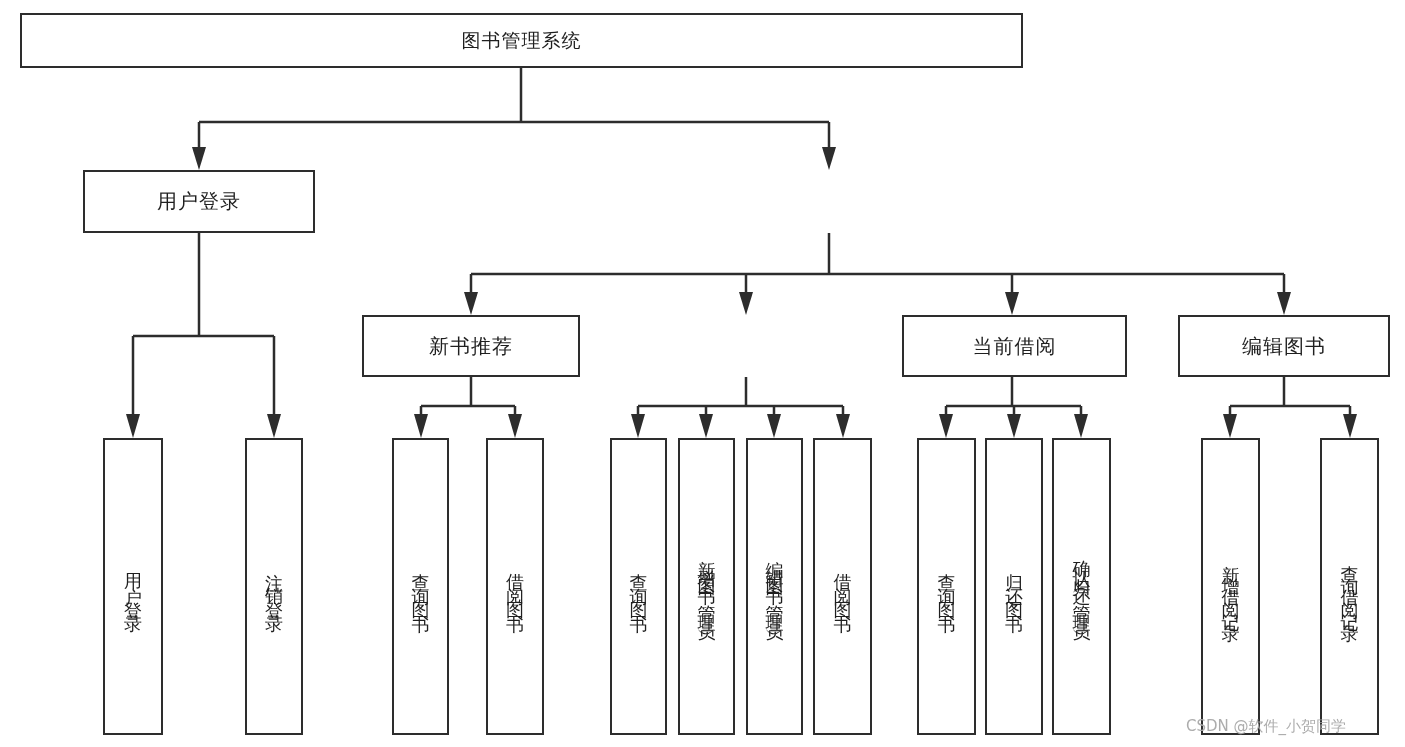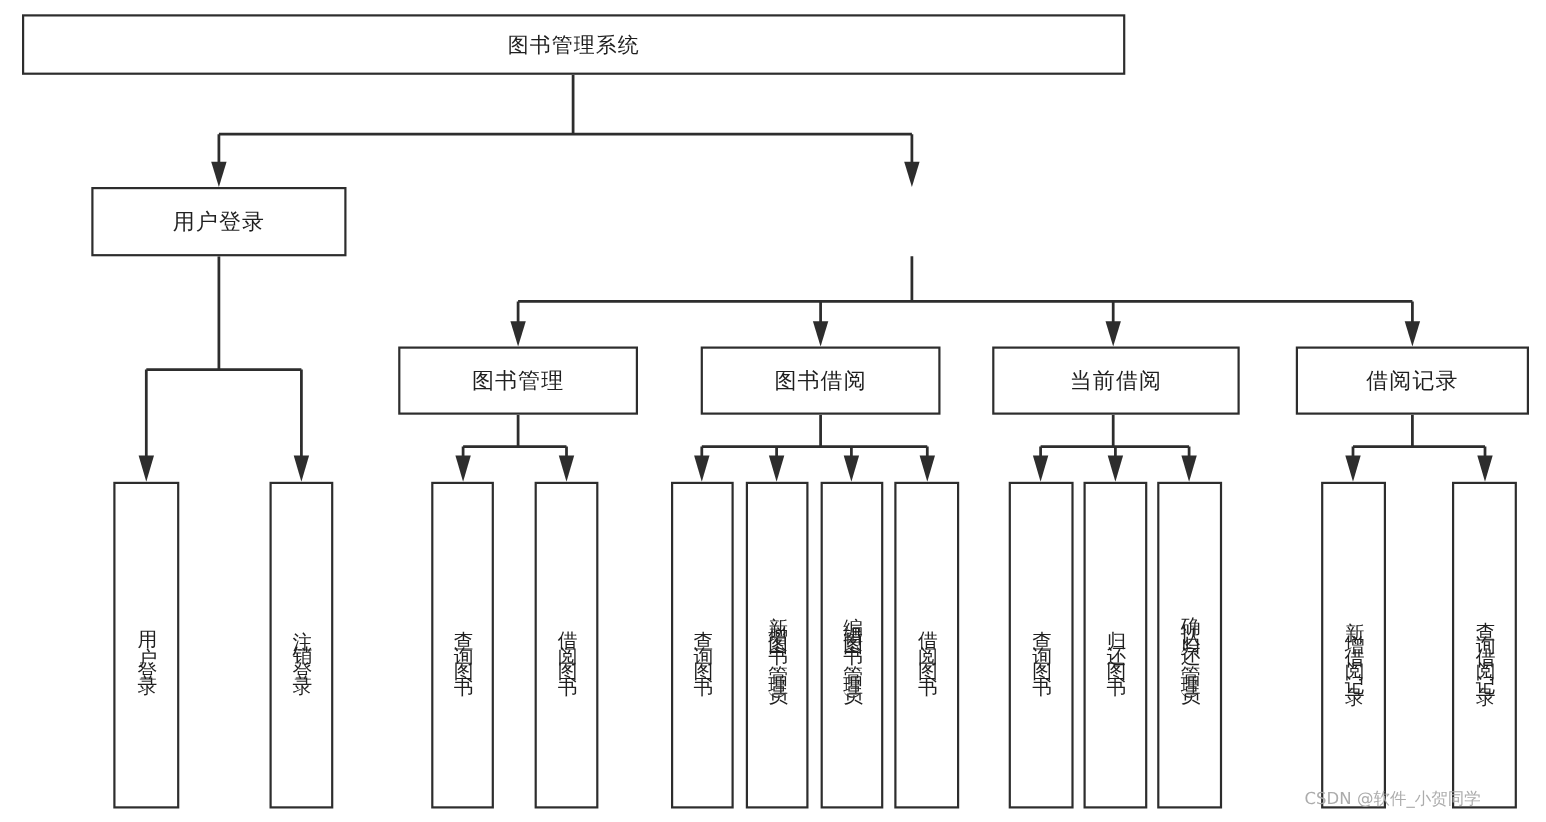--- a/index.html
+++ b/index.html
@@ -65,30 +65,27 @@
 
   <div class="node h-node root-node" style="left:20px; top:13px; width:1003px; height:55px;">
     <span>图书管理系统</span>
   </div>
 
   <div class="node h-node" style="left:83px; top:170px; width:232px; height:63px;">
     <span>用户登录</span>
   </div>
 
   <div class="node h-node" style="left:362px; top:315px; width:218px; height:62px;">
-    <span>图书管理</span>
-  </div>
-  <div class="node h-node" style="left:637px; top:315px; width:218px; height:62px;">
-    <span>图书借阅</span>
+    <span>新书推荐</span>
   </div>
   <div class="node h-node" style="left:902px; top:315px; width:225px; height:62px;">
     <span>当前借阅</span>
   </div>
   <div class="node h-node" style="left:1178px; top:315px; width:212px; height:62px;">
-    <span>借阅记录</span>
+    <span>编辑图书</span>
   </div>
 
   <div class="node leaf sp-l" style="left:103px; top:438px; width:60px; height:297px;">
     <span class="v">用户登录</span>
   </div>
   <div class="node leaf sp-l" style="left:245px; top:438px; width:58px; height:297px;">
     <span class="v">注销登录</span>
   </div>
 
   <div class="node leaf sp-l" style="left:392px; top:438px; width:57px; height:297px;">

